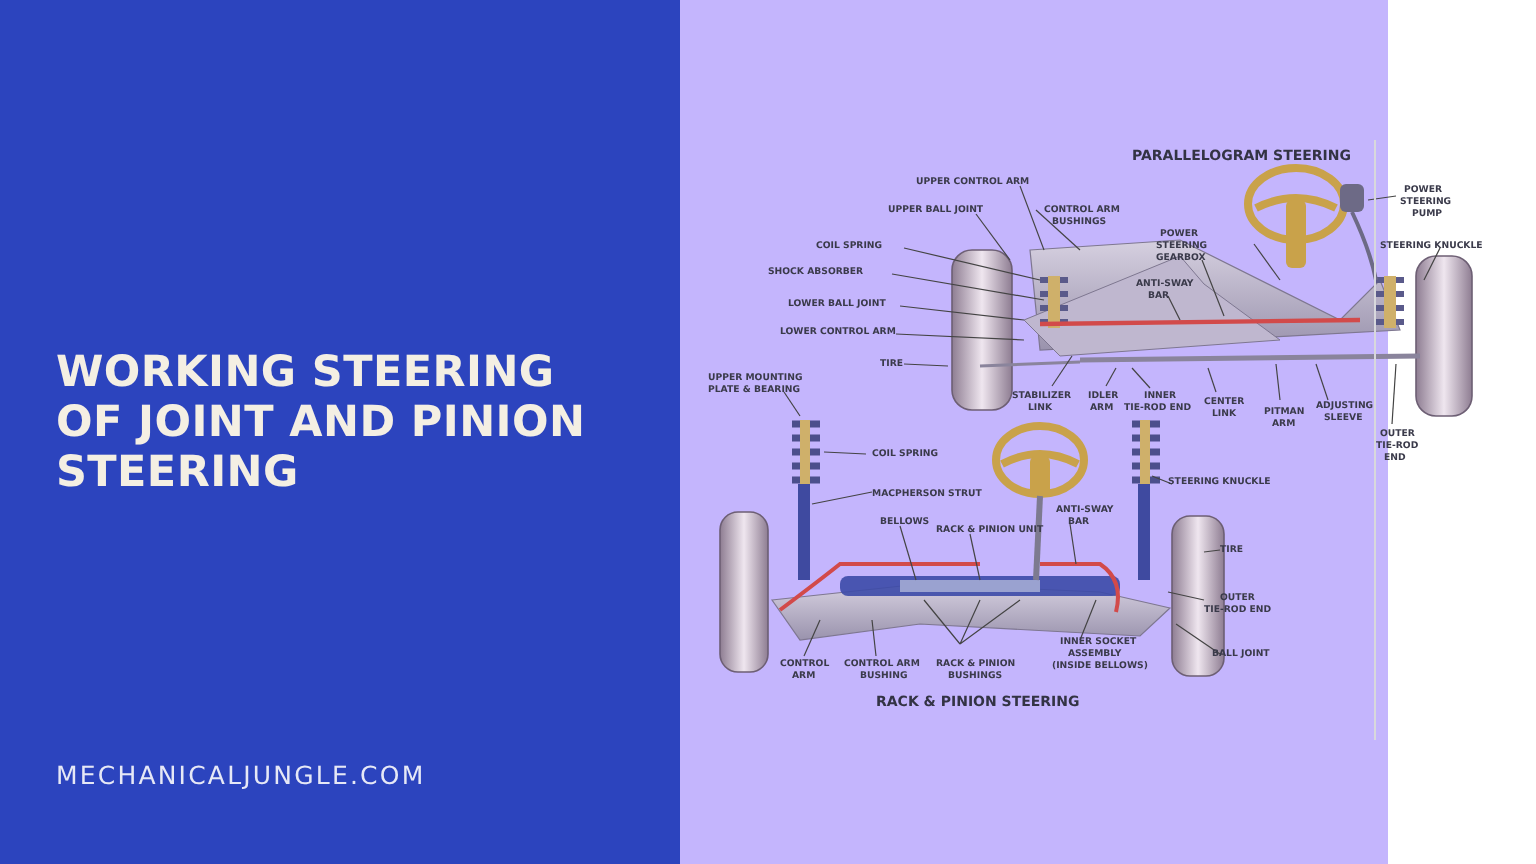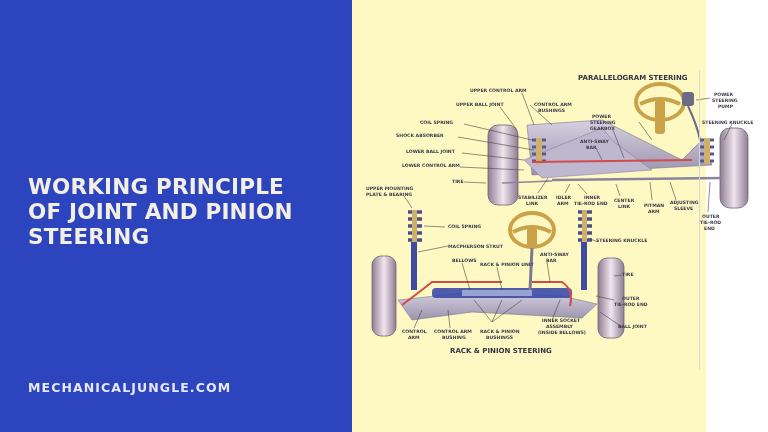--- a/index.html
+++ b/index.html
@@ -1,33 +1,33 @@
 <!DOCTYPE html>
 <html><head>
 <meta charset="utf-8">
 <style>
   html, body { margin:0; padding:0; }
   body { width:768px; height:432px; overflow:hidden; position:relative; background:#ffffff; font-family:"DejaVu Sans", sans-serif; }
   .left-panel { position:absolute; left:0; top:0; width:353px; height:432px; background:#2c44be; }
   .divider { position:absolute; left:353px; top:0; width:5px; height:432px; background:#0b0d1c; }
-  .right-panel { position:absolute; left:352px; top:0; width:354px; height:432px; background:#fef9c3; }
+  .right-panel { position:absolute; left:340px; top:0; width:354px; height:432px; background:#c4b5fd; }
   .headline { position:absolute; left:28px; top:174px; width:310px; color:#f4efe3; font-family:"DejaVu Sans", sans-serif; font-weight:bold; font-size:21.5px; line-height:25px; letter-spacing:0.2px; }
   .headline div { white-space:nowrap; }
-  .site { position:absolute; left:28px; top:380px; color:#e6e8f6; font-family:"DejaVu Sans", sans-serif; font-weight:bold; font-size:12.5px; letter-spacing:1.1px; }
+  .site { position:absolute; left:28px; top:380px; color:#e6e8f6; font-family:"DejaVu Sans", sans-serif; font-weight:normal; font-size:12.5px; letter-spacing:1.1px; }
   .diagram { position:absolute; left:0; top:0; width:410px; height:432px; }
   .lbl { font-family:"DejaVu Sans", sans-serif; font-size:4.6px; fill:#3a3a4a; font-weight:bold; }
   .ttl { font-family:"DejaVu Sans", sans-serif; font-size:7px; fill:#333344; font-weight:bold; }
   .frame-edge { position:absolute; right:6px; top:70px; width:1px; height:300px; background:#d8d8dc; }
 </style>
 </head>
 <body>
 
 <div class="left-panel">
   <div class="headline">
-    <div>WORKING PRINCIPLE</div>
+    <div>WORKING STEERING</div>
     <div>OF JOINT AND PINION</div>
     <div>STEERING</div>
   </div>
   <div class="site">MECHANICALJUNGLE.COM</div>
 </div>
 <div class="divider"></div>
 
 <div class="right-panel">
   <svg class="diagram" viewBox="0 0 410 432" xmlns="http://www.w3.org/2000/svg">
     <defs>

